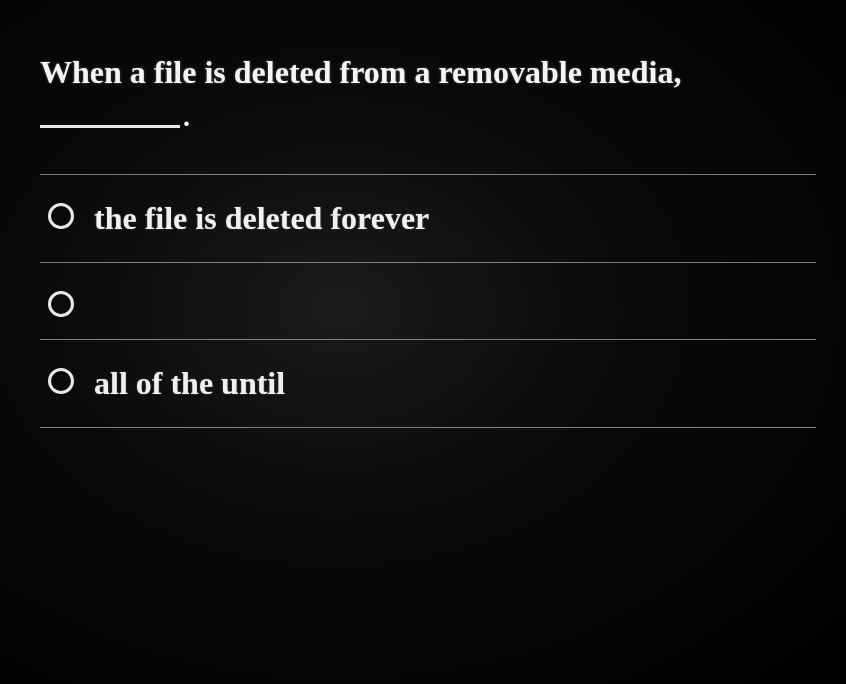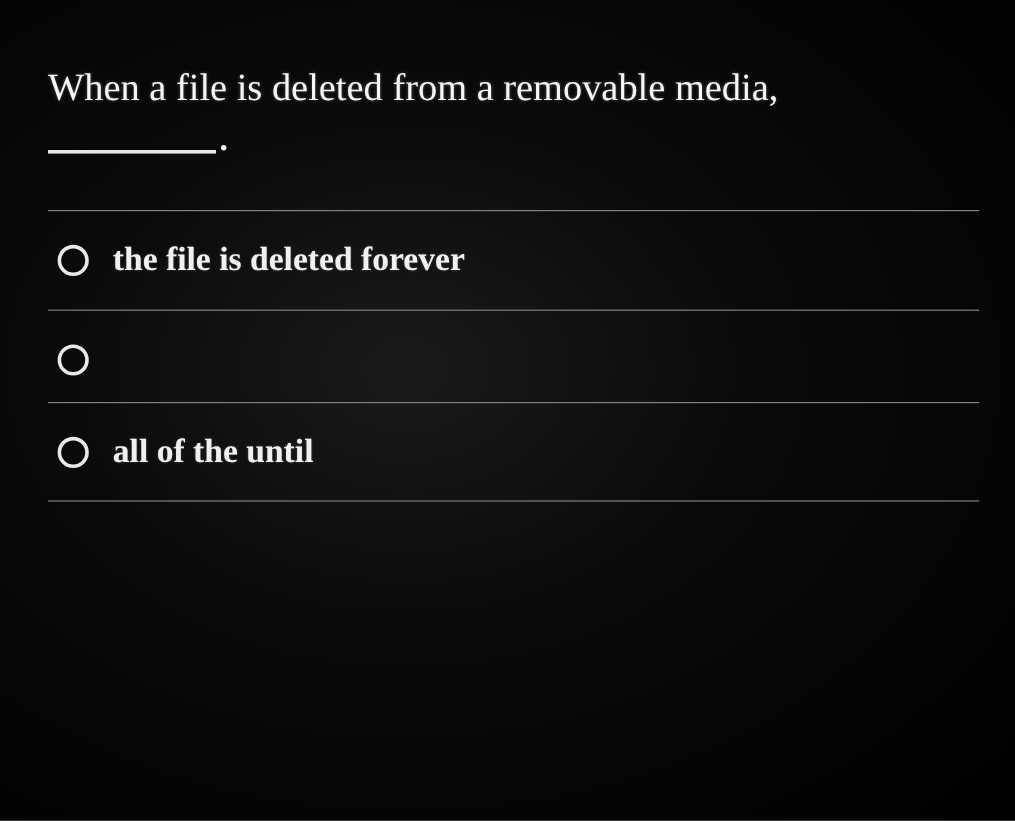--- a/index.html
+++ b/index.html
@@ -14,21 +14,21 @@
       font-family: Georgia, 'Times New Roman', serif;
       color: #ffffff;
       overflow: hidden;
       position: relative;
     }
     .container {
       padding: 50px 30px 30px 40px;
     }
     .question {
       font-size: 32px;
-      font-weight: normal;
+      font-weight: bold;
       line-height: 1.4;
       margin-bottom: 10px;
       color: #f5f5f5;
       text-shadow: 0 0 3px rgba(255,255,255,0.3);
     }
     .blank-line {
       display: inline-block;
       width: 140px;
       border-bottom: 3px solid #e8e8e8;
       margin-top: 20px;
@@ -59,21 +59,21 @@
     .radio {
       width: 26px;
       height: 26px;
       border: 3px solid #e8e8e8;
       border-radius: 50%;
       flex-shrink: 0;
       margin-right: 20px;
       margin-top: 6px;
     }
     .option-text {
-      font-size: 28px;
+      font-size: 32px;
       font-weight: bold;
       line-height: 1.35;
       color: #f0f0f0;
       text-shadow: 0 0 2px rgba(255,255,255,0.25);
     }
   </style>
 </head>
 <body>
 
 <div class="container">

